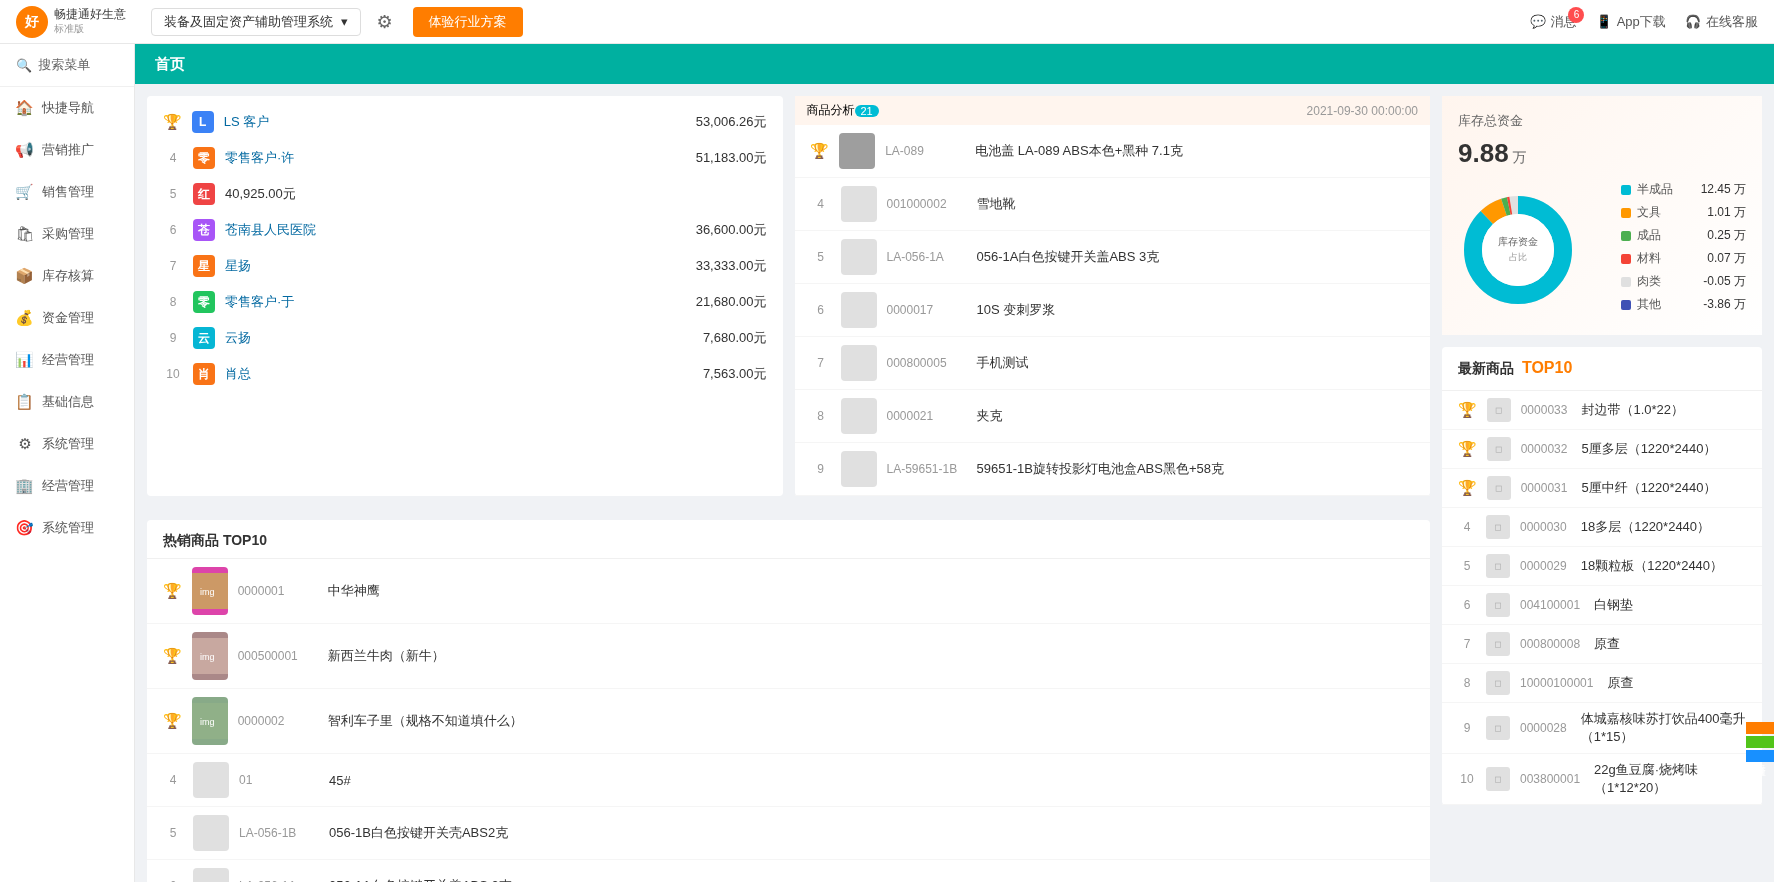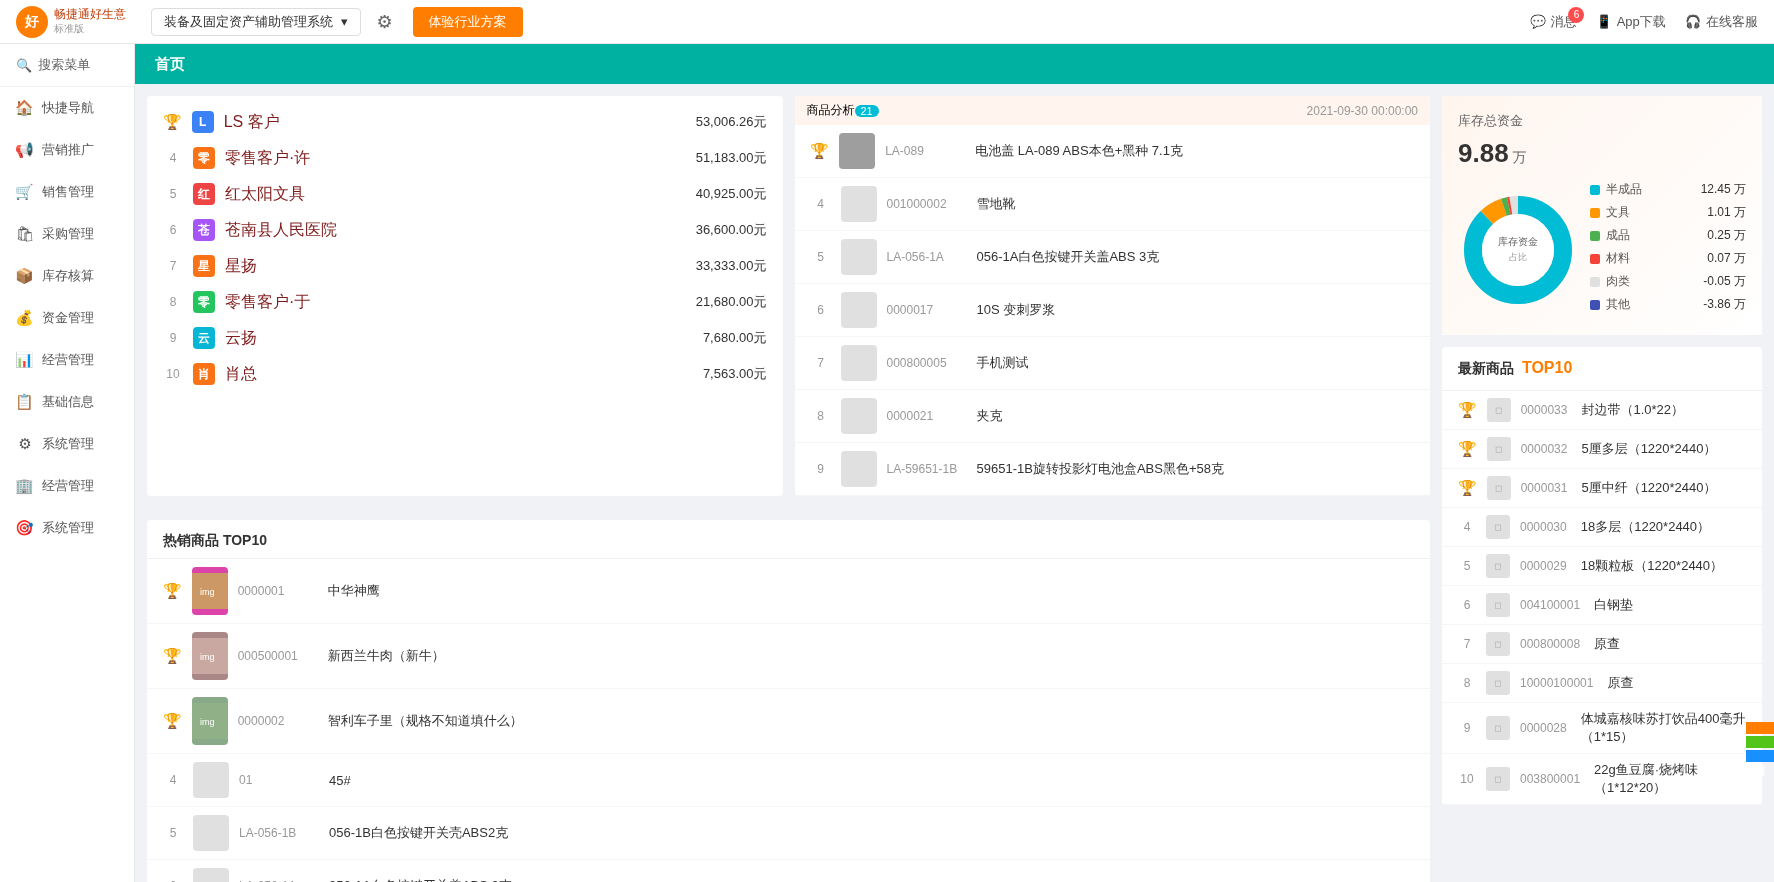--- a/index.html
+++ b/index.html
@@ -24,21 +24,21 @@
       gap: 6px;
       flex-shrink: 0;
     }
     .logo-icon {
       width: 32px; height: 32px;
       background: #ff7d00;
       border-radius: 50%;
       display: flex; align-items: center; justify-content: center;
       color: #fff; font-size: 14px; font-weight: bold;
     }
-    .logo-text { font-size: 12px; color: #c2410c; line-height: 1.3; }
+    .logo-text { font-size: 12px; color: #404040; line-height: 1.3; }
     .logo-badge { font-size: 10px; color: #999; }
     .system-selector {
       display: flex; align-items: center; gap: 8px;
       background: #fff;
       border: 1px solid #ddd;
       padding: 4px 12px;
       border-radius: 4px;
       cursor: pointer;
       font-size: 13px;
       color: #333;
@@ -162,21 +162,21 @@
     .rank-num { width: 20px; color: #999; font-size: 12px; text-align: center; flex-shrink: 0; }
     .rank-badge {
       width: 22px; height: 22px;
       border-radius: 4px;
       display: flex; align-items: center; justify-content: center;
       color: #fff;
       font-size: 12px;
       font-weight: bold;
       flex-shrink: 0;
     }
-    .customer-name { flex: 1; font-size: 16px; color: #7f1d1d; }
+    .customer-name { flex: 1; font-size: 13px; color: #0369a1; }
     .customer-amount { font-size: 13px; color: #333; font-weight: 500; }
 
     
     .section-title {
       padding: 12px 16px 8px;
       font-size: 14px;
       font-weight: bold;
       color: #333;
       border-bottom: 1px solid #f0f0f0;
     }
@@ -228,20 +228,21 @@
     }
     .donut-chart {
       width: 120px; height: 120px;
       flex-shrink: 0;
     }
     .legend-list { flex: 1; }
     .legend-item {
       display: flex; align-items: center; gap: 6px;
       margin-bottom: 6px;
       font-size: 12px;
+      margin-left: 31px;
     }
     .legend-dot {
       width: 10px; height: 10px;
       border-radius: 2px;
       flex-shrink: 0;
     }
     .legend-label { flex: 1; color: #555; }
     .legend-value { color: #333; font-weight: 500; white-space: nowrap; }
 
     
@@ -445,21 +446,20 @@
               </div>
               <div class="customer-row">
                 <span class="rank-num">4</span>
                 <span class="rank-badge" style="background:#f97316;">零</span>
                 <span class="customer-name">零售客户·许</span>
                 <span class="customer-amount">51,183.00元</span>
               </div>
               <div class="customer-row">
                 <span class="rank-num">5</span>
                 <span class="rank-badge" style="background:#ef4444;">红</span>
-                <span class="customer-name">红太阳文具</span>
                 <span class="customer-amount">40,925.00元</span>
               </div>
               <div class="customer-row">
                 <span class="rank-num">6</span>
                 <span class="rank-badge" style="background:#a855f7;">苍</span>
                 <span class="customer-name">苍南县人民医院</span>
                 <span class="customer-amount">36,600.00元</span>
               </div>
               <div class="customer-row">
                 <span class="rank-num">7</span>

